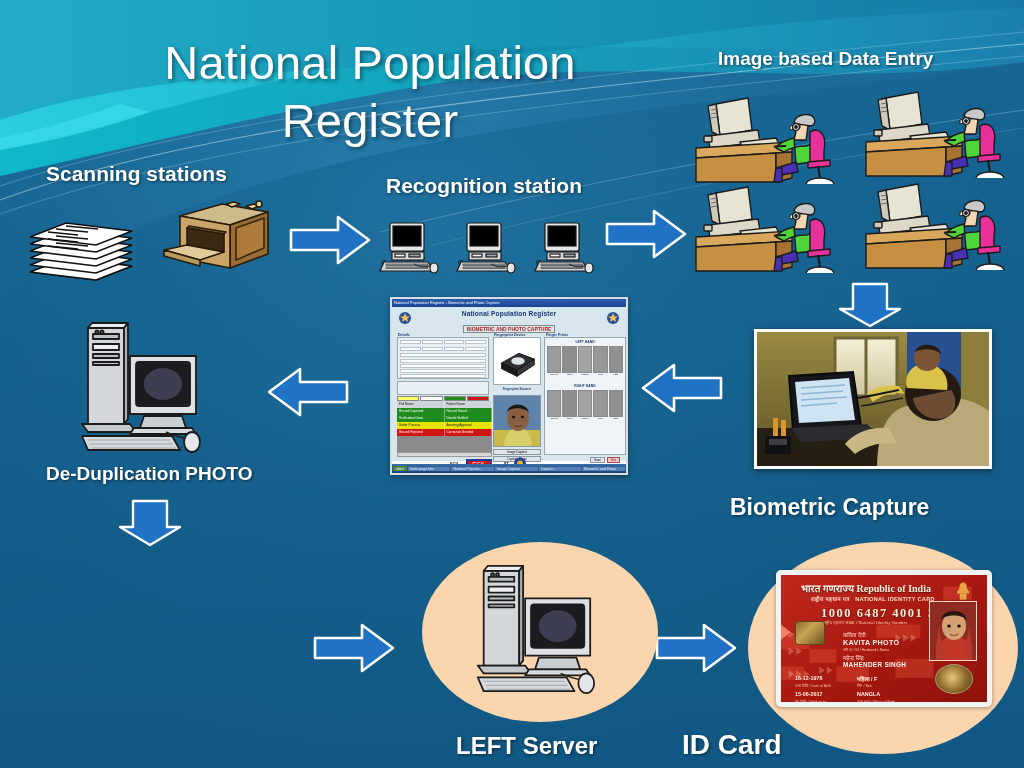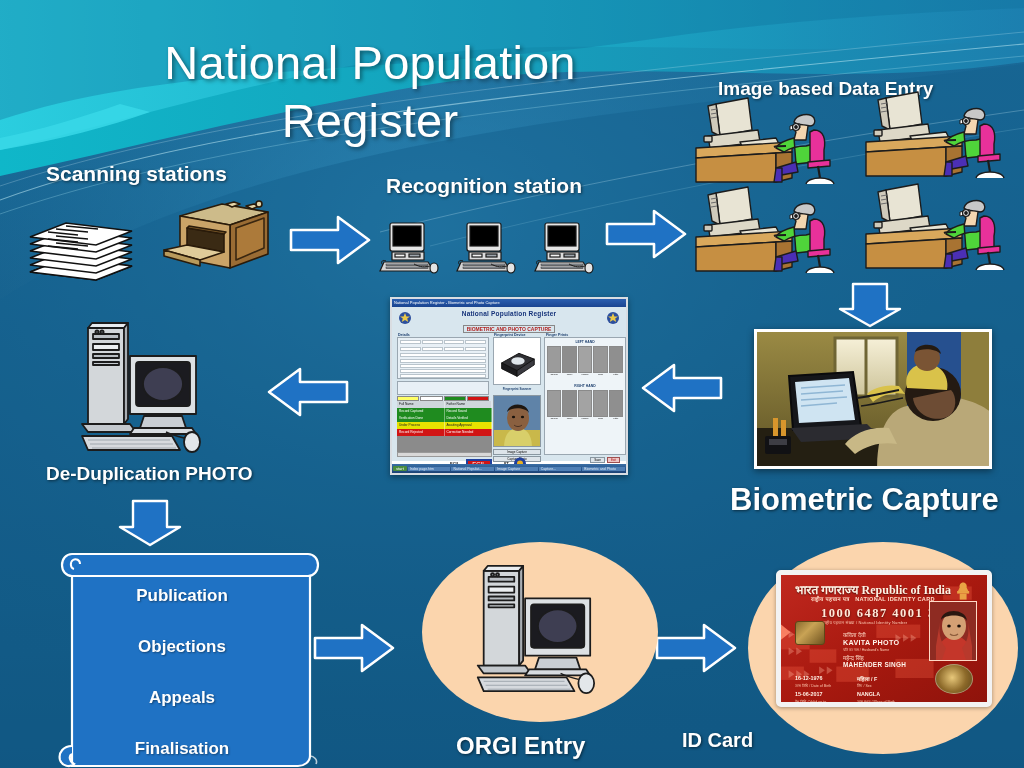--- a/index.html
+++ b/index.html
@@ -39,25 +39,25 @@
   
   .lbl {
     position: absolute;
     color: #ffffff;
     font-weight: bold;
     text-shadow: 1px 1px 3px rgba(0,0,0,.55);
     white-space: nowrap;
   }
   #lbl-scanning      { left: 46px;  top: 162px; font-size: 21px; }
   #lbl-recognition   { left: 386px; top: 174px; font-size: 21px; }
-  #lbl-imagedata     { left: 718px; top: 78px;  font-size: 19px; }
-  #lbl-biometric     { left: 730px; top: 482px; font-size: 31px; }
+  #lbl-imagedata     { left: 718px; top: 48px;  font-size: 19px; }
+  #lbl-biometric     { left: 730px; top: 494px; font-size: 23px; }
   #lbl-dedup         { left: 46px;  top: 463px; font-size: 19px; }
   #lbl-orgi          { left: 456px; top: 732px; font-size: 24px; }
-  #lbl-idcard        { left: 682px; top: 729px; font-size: 20px; }
+  #lbl-idcard        { left: 682px; top: 729px; font-size: 28px; }
 
   
   .abs { position: absolute; }
 
   
   .arrow { position: absolute; }
 
   
   #papers { left: 26px; top: 218px; width: 110px; height: 65px; }
 
@@ -150,21 +150,21 @@
   
   #idcard {
     left: 776px; top: 570px; width: 216px; height: 137px;
     border: 5px solid #f3f3f3;
     border-radius: 5px;
     overflow: hidden;
     box-shadow: 0 1px 4px rgba(0,0,0,.35);
     background: #b8211b;
   }
   #idcard .card-inner { position: absolute; inset: 0; }
-  #idcard .ic-t1 { position:absolute; top:6px; left:14px; color:#fff2e4; font-size:12px; font-weight:bold; font-family:"Liberation Serif", serif; text-shadow:0 1px 1px rgba(0,0,0,.5);}
+  #idcard .ic-t1 { position:absolute; top:6px; left:20px; color:#fff2e4; font-size:10px; font-weight:bold; font-family:"Liberation Serif", serif; text-shadow:0 1px 1px rgba(0,0,0,.5);}
   #idcard .ic-t2 { position:absolute; top:20px; left:30px; color:#ffd9c6; font-size:5.6px; font-weight:bold; letter-spacing:.3px;}
   #idcard .ic-num { position:absolute; top:31px; left:40px; color:#ffe8d8; font-size:12.5px; font-weight:bold; letter-spacing:1.5px; font-family:"Liberation Serif", serif; text-shadow:0 1px 2px rgba(0,0,0,.55);}
   #idcard .ic-sub { position:absolute; top:45px; left:42px; color:#ffcdb6; font-size:4px; letter-spacing:.2px;}
   #idcard .ic-name-h { position:absolute; left:62px; color:#ffd9c6; font-size:5.6px;}
   #idcard .ic-name { position:absolute; left:62px; color:#fff4ea; font-size:7.2px; font-weight:bold; letter-spacing:.3px;}
   #idcard .ic-small { position:absolute; color:#ffc9b0; font-size:3.6px;}
   #idcard .ic-val { position:absolute; color:#fff0e4; font-size:5.4px; font-weight:bold;}
   #idcard .chip {
     position:absolute; left:14px; top:46px; width:30px; height:24px;
     background: linear-gradient(135deg,#8a6a2e,#c9a355 40%,#6e521f);
@@ -227,21 +227,21 @@
     <path d="M0,150 C60,140 110,126 150,112 L120,104 C80,118 40,130 0,138 Z" fill="#38d8e8" opacity=".85"></path>
   </svg>
 
   <div class="title">National Population Register</div>
 
   <div class="lbl" id="lbl-scanning">Scanning stations</div>
   <div class="lbl" id="lbl-recognition">Recognition station</div>
   <div class="lbl" id="lbl-imagedata">Image based Data Entry</div>
   <div class="lbl" id="lbl-biometric">Biometric Capture</div>
   <div class="lbl" id="lbl-dedup">De-Duplication PHOTO</div>
-  <div class="lbl" id="lbl-orgi">ORGI Entry</div>
+  <div class="lbl" id="lbl-orgi">LEFT Server</div>
   <div class="lbl" id="lbl-idcard">ID Card</div>
 
   <svg class="abs" id="papers" viewBox="0 0 110 65">
     <g stroke="#111" stroke-width="1.6" fill="#ffffff">
       <g id="sheet">
         <path d="M4,54 L40,40 L106,48 L70,62 Z"></path>
       </g>
       <path d="M4,54 L40,40 L106,48 L70,62 Z"></path>
       <path d="M4,47 L40,33 L106,41 L70,55 Z"></path>
       <path d="M4,40 L40,26 L106,34 L70,48 Z"></path>
@@ -746,39 +746,20 @@
         <path d="M22,120 L104,120"></path>
           <path d="M24,124 L107,124"></path>
           <path d="M26,128 L110,128"></path>
       </g>
 
       <ellipse cx="126" cy="122" rx="8" ry="10" fill="#e3e7ea"></ellipse>
       <path d="M118,118 C110,116 104,114 100,112" fill="none" stroke-width="1.4"></path>
     </g>
   </svg>
 
-  <div class="abs" id="scroll-banner">
-    <svg width="268" height="218" viewBox="0 0 268 218" style="position:absolute; left:0; top:0;">
-
-      <path d="M14,14 L252,14 L252,206 C252,212 246,216 240,216 L14,216 Z" fill="#1f72c4" stroke="#ffffff" stroke-width="2.2"></path>
-
-      <path d="M14,4 C8,4 4,9 4,15 C4,21 8,26 14,26 L250,26 C256,26 260,21 260,15 C260,9 256,4 250,4 Z" fill="#1f72c4" stroke="#ffffff" stroke-width="2.2"></path>
-      <path d="M22,14 C22,10 18,8 15,10 C12,12 12,18 16,19" fill="none" stroke="#ffffff" stroke-width="2"></path>
-
-      <path d="M14,196 C6,196 0,202 2,210 C4,216 12,218 16,214 C12,212 10,206 14,204" fill="#1f72c4" stroke="#ffffff" stroke-width="2.2"></path>
-
-      <path d="M252,206 C256,206 260,210 258,214" fill="none" stroke="#ffffff" stroke-width="1.6" opacity=".7"></path>
-    </svg>
-    <div class="scroll-text">
-      <div>Publication</div>
-      <div>Objections</div>
-      <div>Appeals</div>
-      <div>Finalisation</div>
-    </div>
-  </div>
 
   <div class="abs" id="orgi-ellipse"></div>
   <svg id="pc-orgi" viewBox="0 0 144 140">
     <g stroke="#1c1c1c" stroke-width="1.8" stroke-linejoin="round">
       <path d="M22,8 L58,8 L58,104 L22,104 Z" fill="#d3d7da"></path>
       <path d="M22,8 L26,3 L62,3 L58,8 Z" fill="#e8ecef"></path>
       <path d="M58,8 L62,3 L62,99 L58,104 Z" fill="#a9aeb3"></path>
       <rect x="27" y="14" width="26" height="5" fill="#b9bec3"></rect>
       <rect x="27" y="24" width="26" height="6" fill="#eceff1"></rect>
       <rect x="27" y="34" width="26" height="4" fill="#b9bec3"></rect>

